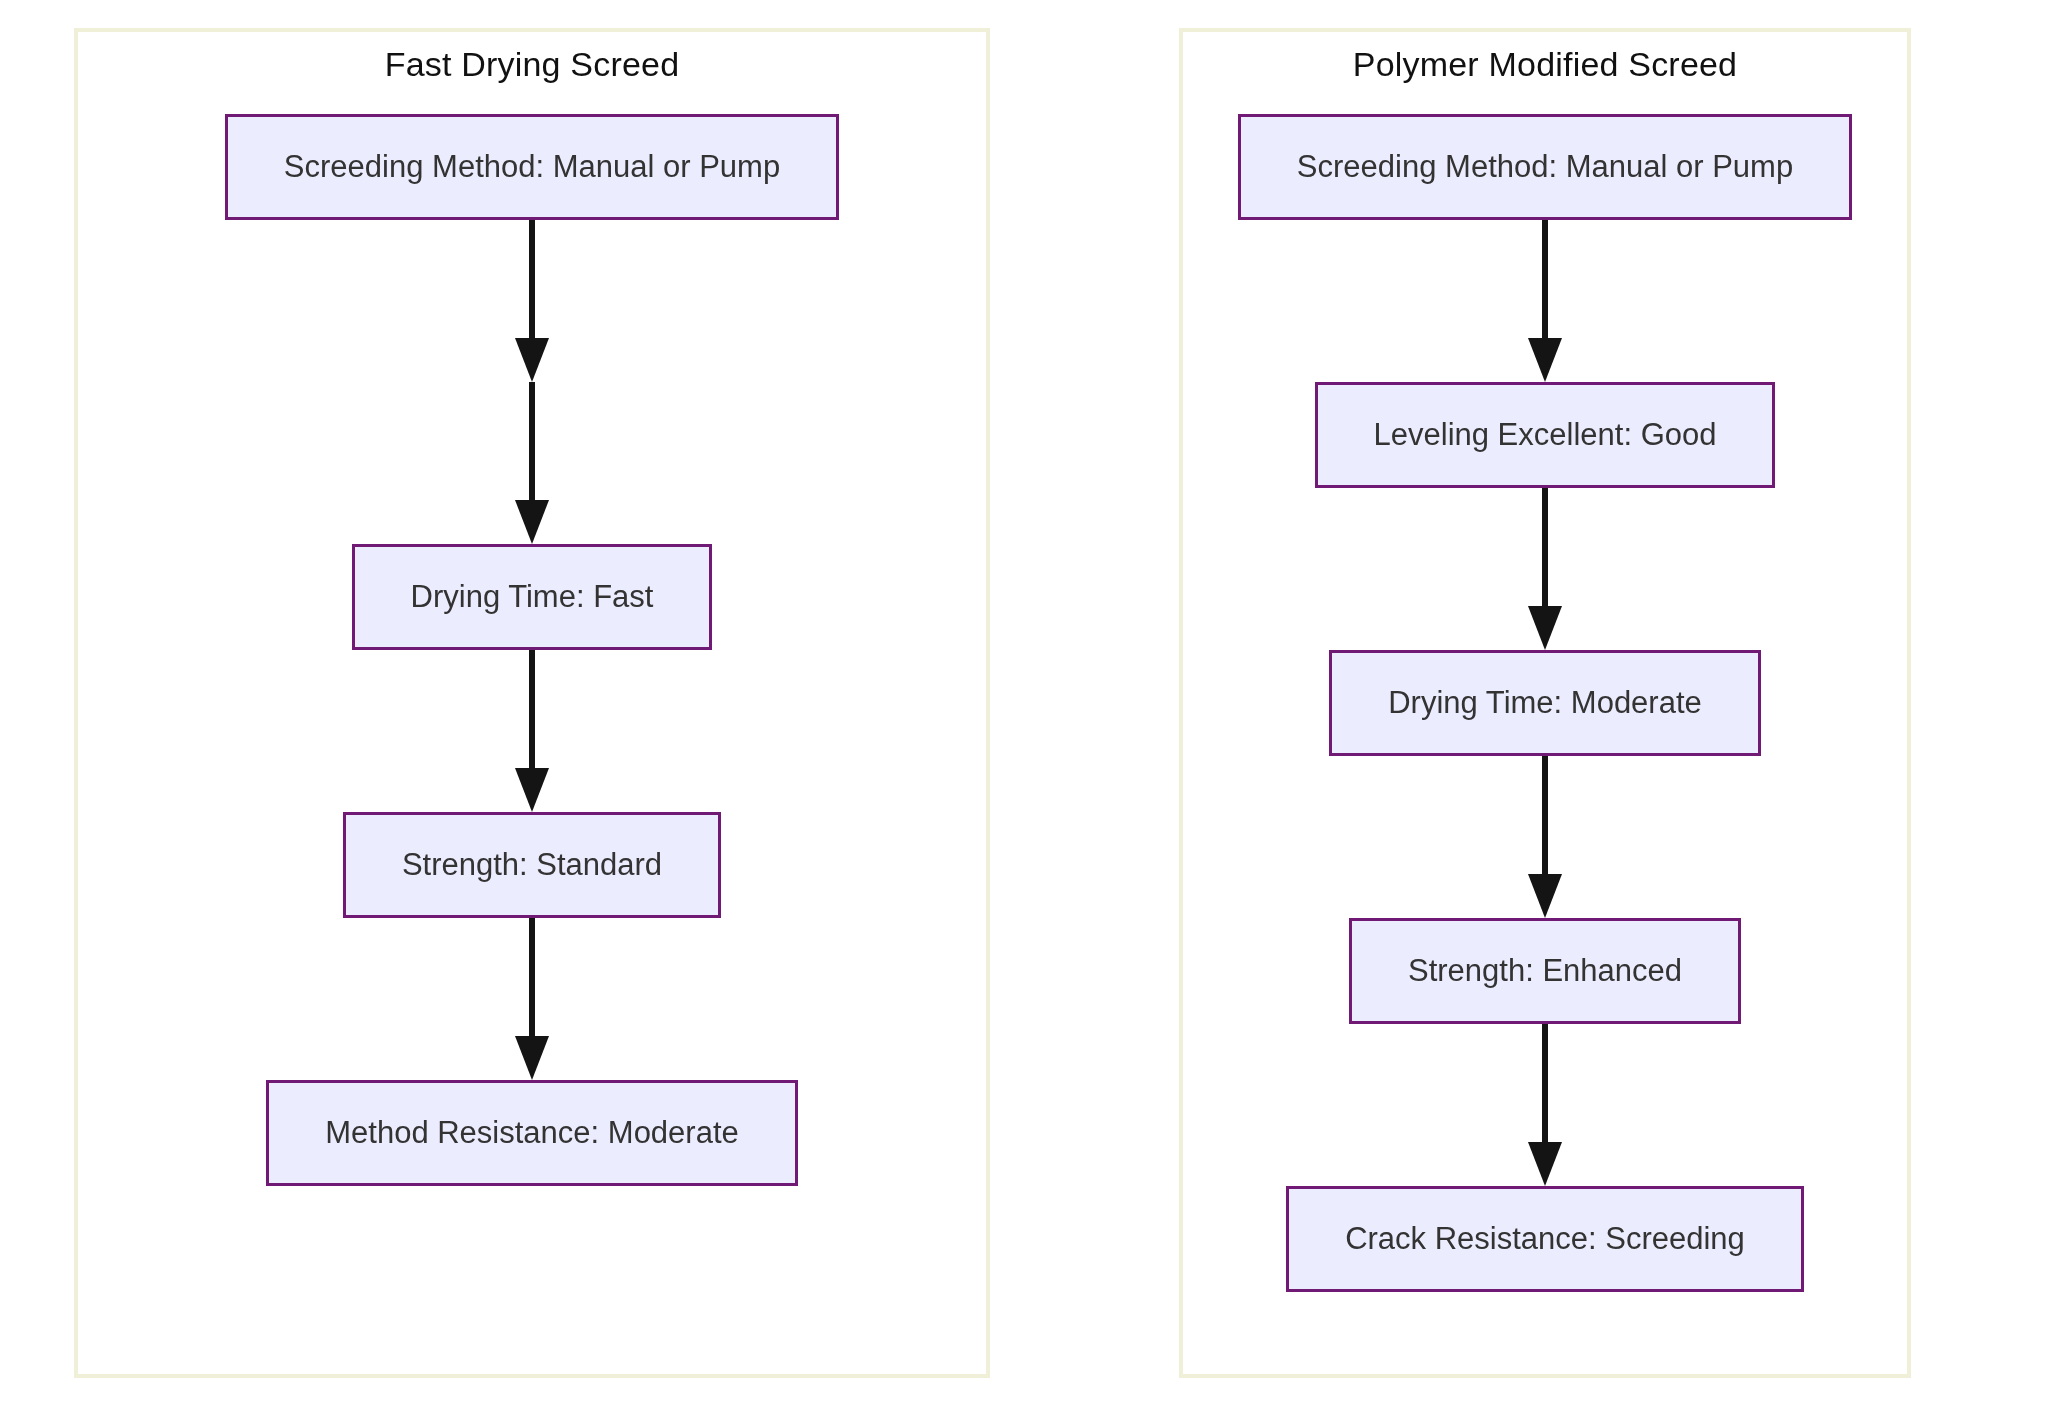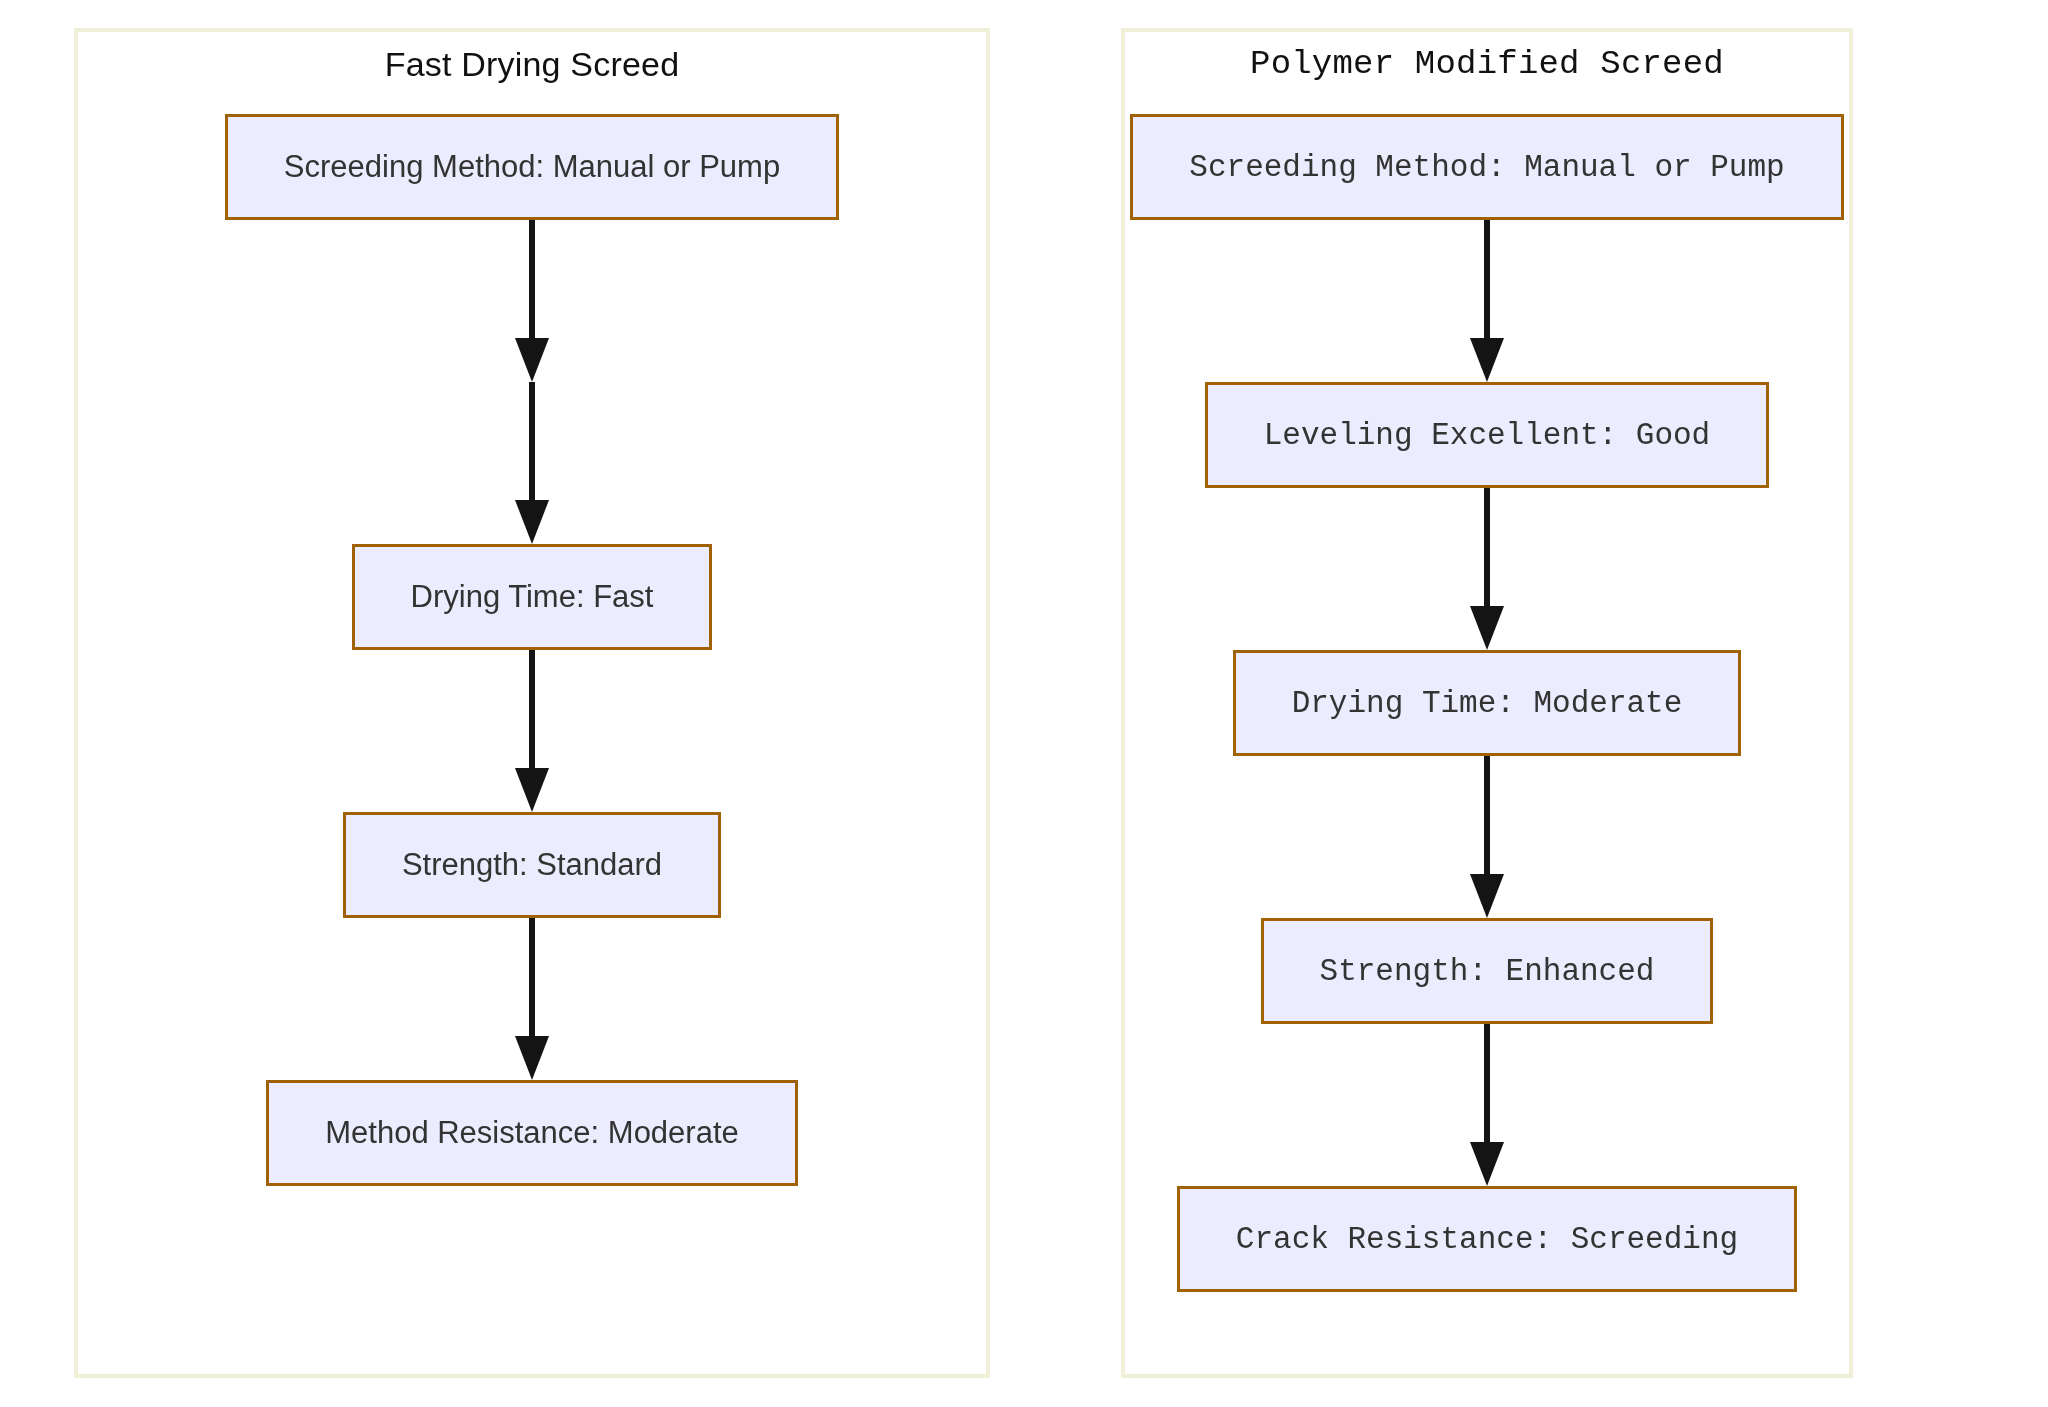--- a/index.html
+++ b/index.html
@@ -21,21 +21,21 @@
     height: 1350px;
     box-sizing: border-box;
     background: #ffffff;
     border: 4px solid #f0f0d8;
     display: flex;
     flex-direction: column;
     align-items: center;
     margin-left: 48px;
   }
   .cluster-left  { left: 26px;  width: 916px; }
-  .cluster-right { left: 1073px; width: 732px; font-family: Liberation Mono, monospace; }
+  .cluster-right { left: 1131px; width: 732px; }
 
   .cluster-title {
     margin-top: 8px;
     height: 48px;
     display: flex;
     align-items: center;
     justify-content: center;
     font-size: 34px;
     color: #111111;
     letter-spacing: 0.2px;
@@ -46,21 +46,21 @@
     display: flex;
     flex-direction: column;
     align-items: center;
   }
 
   .node {
     box-sizing: border-box;
     height: 106px;
     padding: 0 56px;
     background: #ECECFF;
-    border: 3px solid #a16207;
+    border: 3px solid #701a75;
     color: #333333;
     font-size: 31px;
     display: flex;
     align-items: center;
     justify-content: center;
     white-space: nowrap;
   }
 
   .arrow {
     height: 162px;

